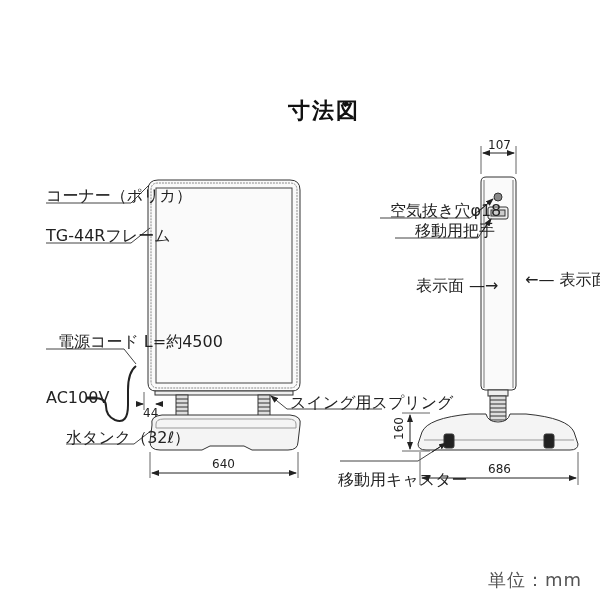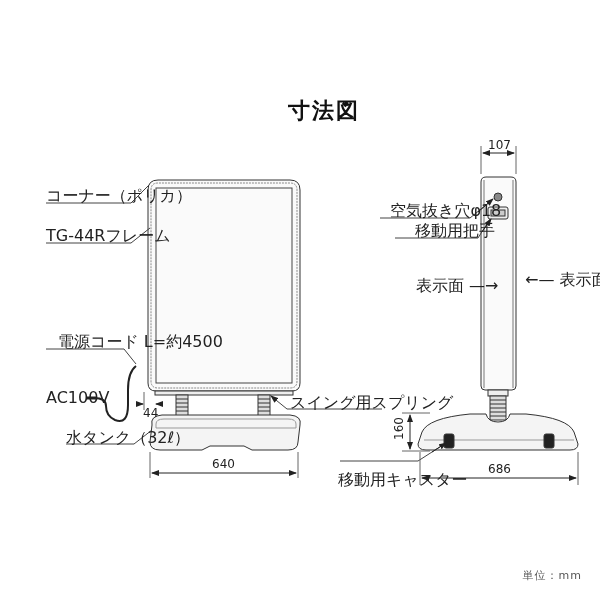--- a/index.html
+++ b/index.html
@@ -2,21 +2,21 @@
 <html><head>
 <meta charset="utf-8">
 <style>
   html, body { margin: 0; padding: 0; background: #ffffff; }
   body { width: 600px; height: 600px; position: relative; overflow: hidden;
          font-family: "DejaVu Sans", "Liberation Sans", sans-serif; color: #222; }
   .title { position: absolute; left: 0; width: 600px; top: 96px; text-align: center;
            font-size: 22px; font-weight: bold; letter-spacing: 2px; color: #111; margin-left: 24px; }
   .lbl { position: absolute; font-size: 16px; color: #222; white-space: nowrap; line-height: 12px; }
   .dim { position: absolute; font-size: 12px; color: #222; white-space: nowrap; line-height: 14px; }
-  .unit { position: absolute; right: 18px; top: 568px; font-size: 11px; color: #555; letter-spacing: 1px; }
+  .unit { position: absolute; right: 18px; top: 568px; font-size: 18px; color: #555; letter-spacing: 1px; }
   svg { position: absolute; left: 0; top: 0; }
 </style>
 </head>
 <body>
 
 <div class="title">寸法図</div>
 
 <svg width="600" height="600" viewBox="0 0 600 600">
   <defs>
     <marker id="arr" markerWidth="8" markerHeight="6" refX="7" refY="3" orient="auto">

